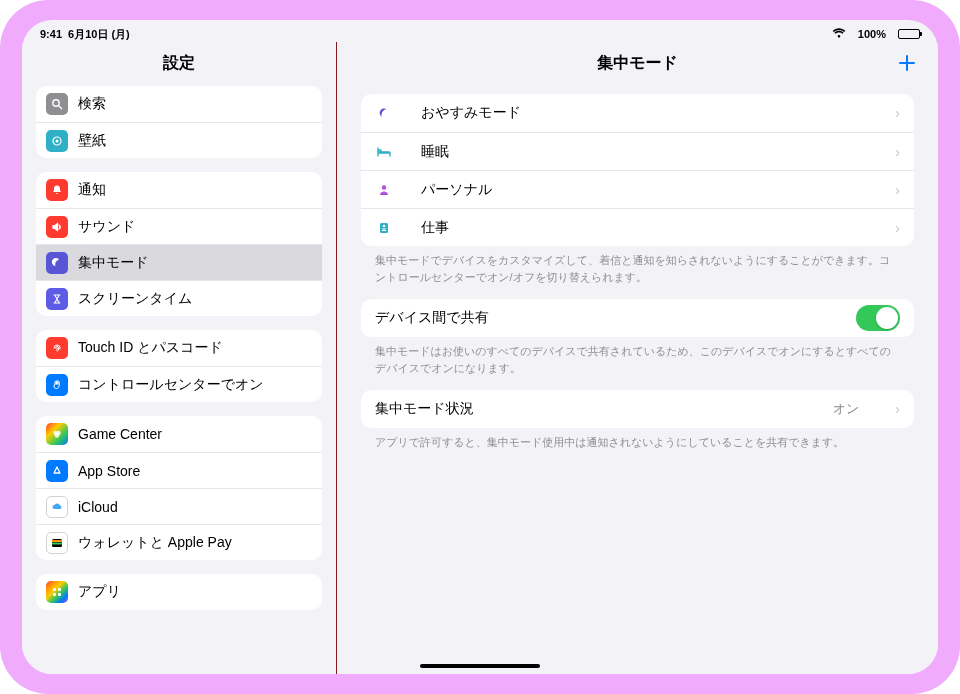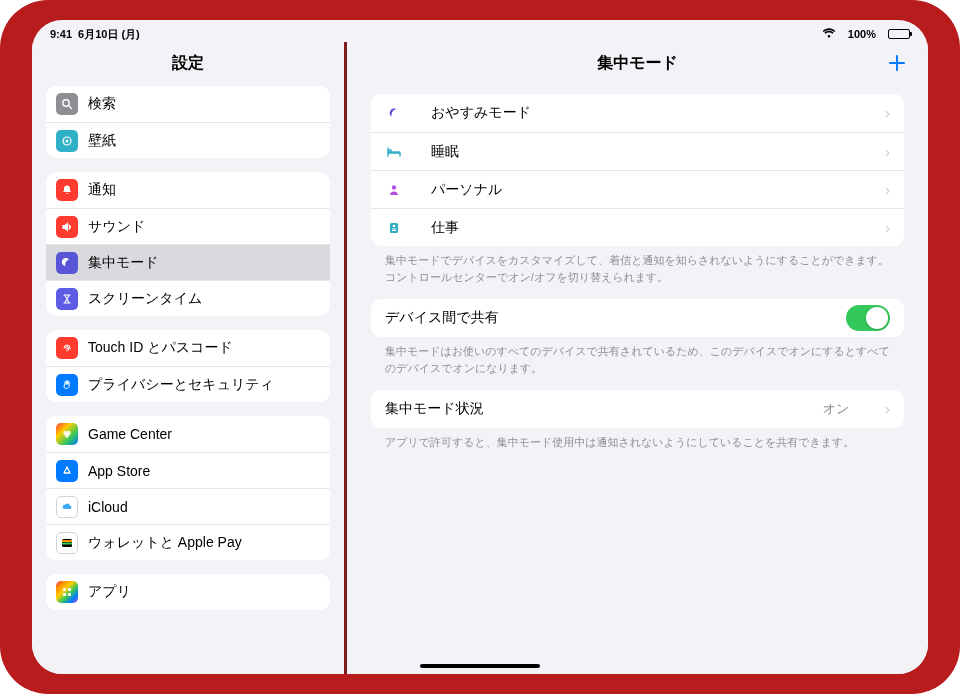--- a/index.html
+++ b/index.html
@@ -1,36 +1,36 @@
 <!DOCTYPE html>
 <html><head>
 <meta charset="utf-8">
 <style>
   * { box-sizing: border-box; margin: 0; padding: 0; font-family: -apple-system, "Helvetica Neue", Arial, sans-serif; }
   html, body { width: 960px; height: 694px; background: #fff; }
   .device {
-    width: 960px; height: 694px; background: #b91c1c; border-radius: 48px; padding: 20px 32px; position: relative;
+    width: 960px; height: 694px; background: #f0abfc; border-radius: 48px; padding: 20px 22px; position: relative;
   }
   .screen {
     width: 100%; height: 100%; background: #f2f2f7; border-radius: 30px; overflow: hidden; display: flex; flex-direction: column;
     position: relative;
   }
   .status-bar {
     height: 22px; display: flex; align-items: center; justify-content: space-between; padding: 6px 18px 0 18px;
     font-size: 11px; font-weight: 600; color: #000;
   }
   .status-left { display: flex; gap: 6px; align-items: center; }
   .status-right { display: flex; gap: 12px; align-items: center; }
   .battery { width: 22px; height: 10px; border: 1px solid #000; border-radius: 2px; position: relative; }
   .battery::after { content:""; position:absolute; right:-3px; top:2px; width:2px; height:4px; background:#000; border-radius:0 1px 1px 0;}
   .battery-fill { background:#000; width:100%; height:100%; border-radius:1px; }
   .wifi-icon { font-size: 11px; }
   .content { flex:1; display:flex; overflow:hidden; }
   .sidebar {
-    width: 315px; background: #f2f2f7; border-right: 3px solid #7f1d1d; display:flex; flex-direction:column;
+    width: 315px; background: #f2f2f7; border-right: 1px solid #7f1d1d; display:flex; flex-direction:column;
   }
   .sidebar-header { height: 42px; display:flex; align-items:center; justify-content:center; font-size:16px; font-weight:600; }
   .sidebar-scroll { flex:1; overflow-y:auto; padding: 0 14px 14px 14px; }
   .group { background:#fff; border-radius:10px; margin-top:14px; overflow:hidden; }
   .group.first { margin-top: 2px; }
   .row {
     display:flex; align-items:center; height:36px; padding: 0 10px; gap:10px; font-size:14px; color:#000;
     border-top: 0.5px solid #e5e5ea; cursor:pointer;
   }
   .row:first-child { border-top:none; }
@@ -164,21 +164,21 @@
                   </svg>
               </span>
               <span>Touch ID とパスコード</span>
             </div>
             <div class="row">
               <span class="iconbox ic-blue">
                 <svg width="12" height="12" viewBox="0 0 12 12">
                     <path d="M4 5V3a.7.7 0 011.4 0V5M5.4 5V2.3a.7.7 0 011.4 0V5M6.8 5V3a.7.7 0 011.4 0v3c0 2-1 3.5-2.8 3.5S3 8.5 3 7l1-2" stroke="#fff" stroke-width="1" fill="none" stroke-linecap="round"></path>
                   </svg>
               </span>
-              <span>プライバシーとセキュリティ</span>
+              <span>コントロールセンターでオン</span>
             </div>
           </div>
 
           <div class="group">
             <div class="row">
               <span class="iconbox ic-grad">
                 <svg width="12" height="12" viewBox="0 0 12 12">
                     <circle cx="4.5" cy="5" r="2.2" fill="#fff" opacity="0.85"></circle>
                     <circle cx="7.5" cy="5" r="2.2" fill="#fff" opacity="0.85"></circle>
                     <circle cx="6" cy="7.5" r="2.2" fill="#fff" opacity="0.85"></circle>

